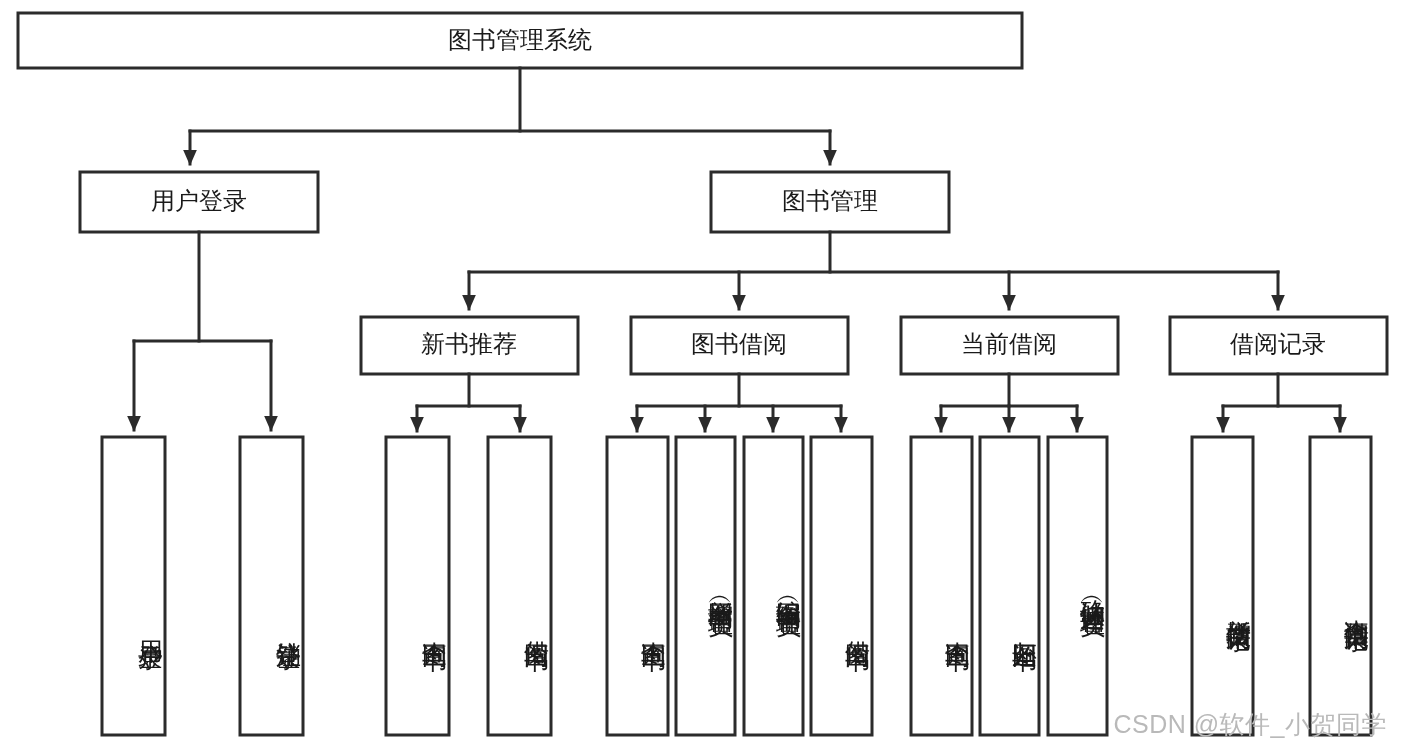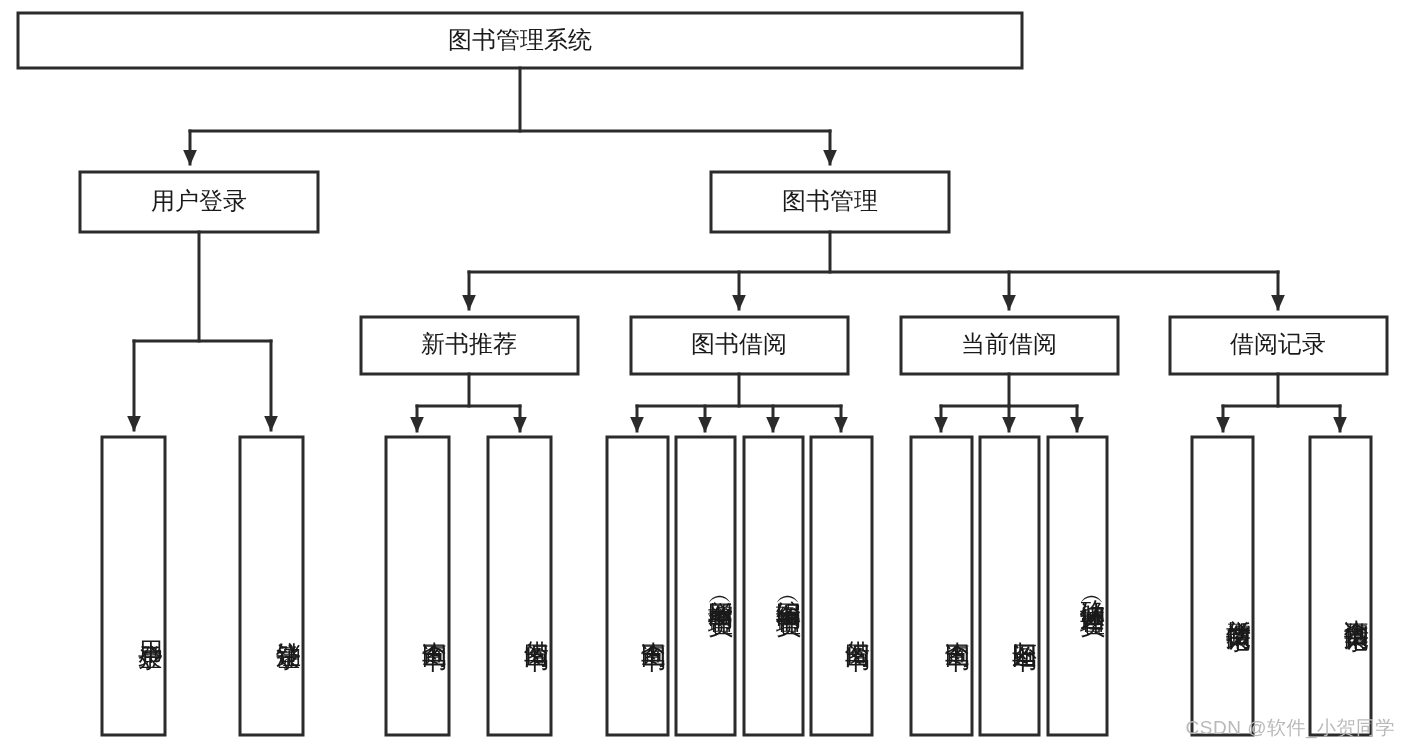--- a/index.html
+++ b/index.html
@@ -60,24 +60,24 @@
     letter-spacing: 2px;
     display: flex;
     align-items: flex-start;
     justify-content: center;
     box-sizing: border-box;
     pointer-events: none;
     white-space: nowrap;
   }
   .watermark {
     position: absolute;
-    right: 10px;
+    right: 18px;
     bottom: 6px;
     font-family: "Liberation Sans", "DejaVu Sans", sans-serif;
-    font-size: 19px;
+    font-size: 25px;
     color: #b9b9b9;
     letter-spacing: 0.5px;
     user-select: none;
   }
 </style>
 </head>
 <body>
 
 <div id="diagram-root">
 

